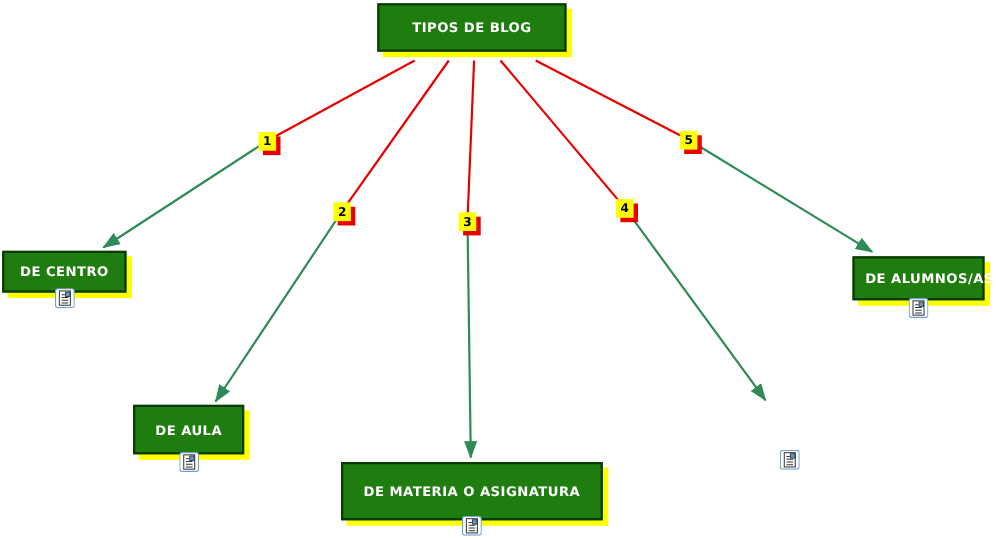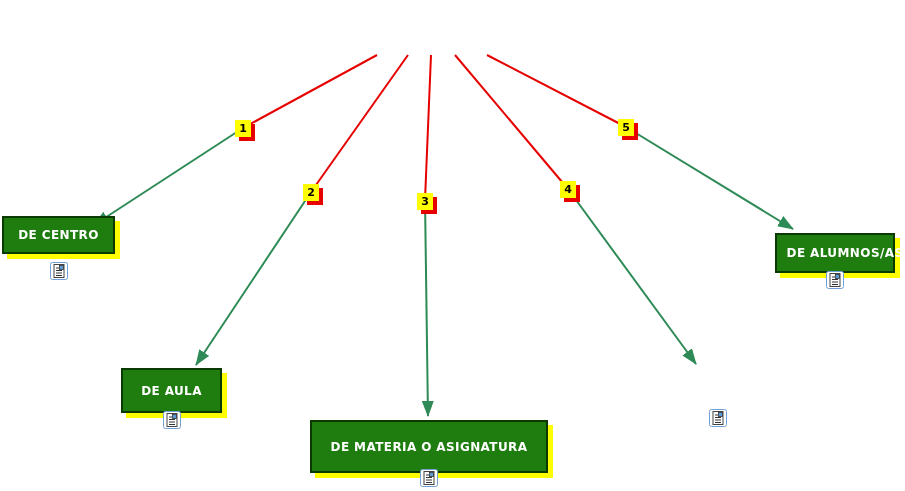--- a/index.html
+++ b/index.html
@@ -76,38 +76,41 @@
     </g>
     <g stroke="#2E8B57" stroke-width="2">
       <line x1="243" y1="128" x2="94" y2="225" marker-end="url(#arrowhead)"></line>
       <line x1="311" y1="192" x2="196" y2="365" marker-end="url(#arrowhead)"></line>
       <line x1="425" y1="200" x2="428" y2="416" marker-end="url(#arrowhead)"></line>
       <line x1="568" y1="189" x2="696" y2="364" marker-end="url(#arrowhead)"></line>
       <line x1="626" y1="127" x2="793" y2="229" marker-end="url(#arrowhead)"></line>
     </g>
   </svg>
 
+  <div class="node" style="left:343px; top:3px; width:172px; height:44px;">
+    <span>TIPOS DE BLOG</span>
+  </div>
 
   <div class="num-label" style="left:235px; top:120px;">
     <span>1</span>
   </div>
   <div class="num-label" style="left:303px; top:184px;">
     <span>2</span>
   </div>
   <div class="num-label" style="left:417px; top:193px;">
     <span>3</span>
   </div>
   <div class="num-label" style="left:560px; top:181px;">
     <span>4</span>
   </div>
   <div class="num-label" style="left:618px; top:119px;">
     <span>5</span>
   </div>
 
-  <div class="node" style="left:2px; top:216px; width:113px; height:38px;">
+  <div class="node" style="left:2px; top:228px; width:113px; height:38px;">
     <span>DE CENTRO</span>
   </div>
 
   <div class="node" style="left:310px; top:420px; width:238px; height:53px;">
     <span>DE MATERIA O ASIGNATURA</span>
   </div>
 
   <div class="node" style="left:121px; top:368px; width:101px; height:45px;">
     <span>DE AULA</span>
   </div>

